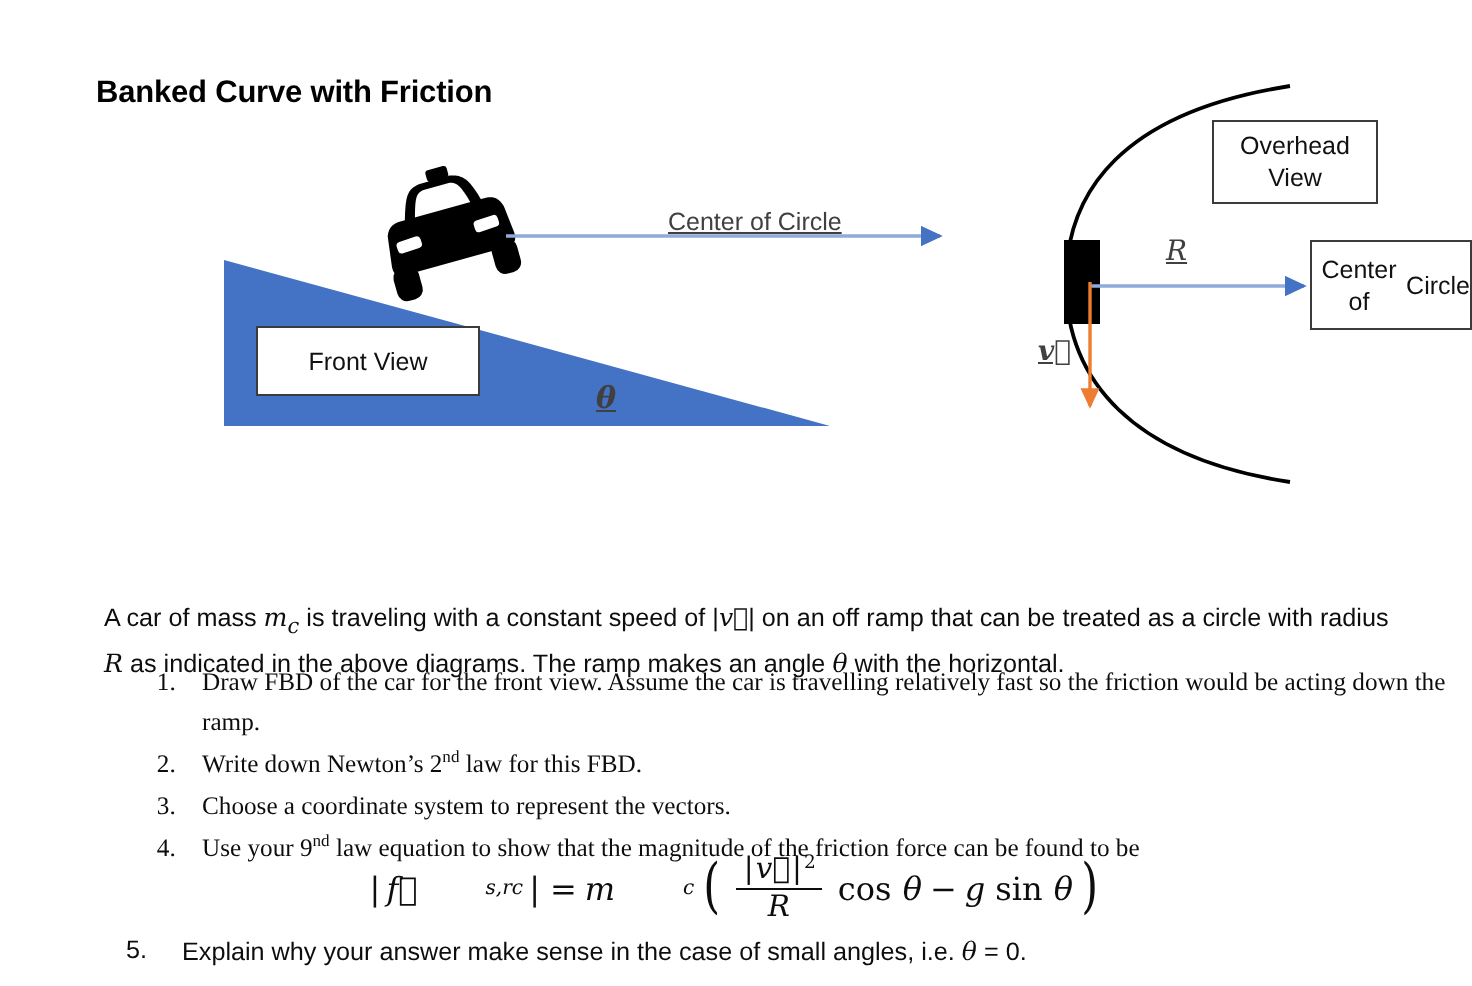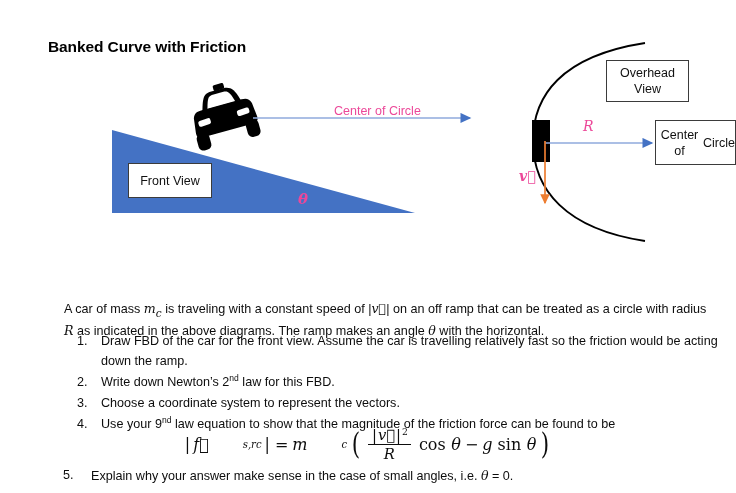--- a/index.html
+++ b/index.html
@@ -56,21 +56,21 @@
     align-items: center;
     justify-content: center;
     text-align: center;
     font-size: 12.5px;
     line-height: 1.28;
     color: #111111;
   }
   .callout.front-view {
     left: 128px;
     top: 163px;
-    width: 84px;
+    width: 112px;
     height: 35px;
   }
   .callout.overhead-view {
     left: 606px;
     top: 60px;
     width: 83px;
     height: 42px;
     flex-direction: column;
     text-align: center;
   }
@@ -79,22 +79,23 @@
     top: 120px;
     width: 81px;
     height: 45px;
     flex-direction: row;
   }
 
   
   .fig-label {
     position: absolute;
     font-size: 12.5px;
-    color: #ec4899;
+    color: #404040;
     white-space: nowrap;
+    text-decoration: underline;
   }
   .fig-label.center-of-circle-top {
     left: 334px;
     top: 104px;
   }
   .fig-label.theta-label {
     left: 298px;
     top: 190px;
     font-family: "DejaVu Serif", serif;
     font-style: italic;
@@ -113,21 +114,21 @@
     top: 168px;
     font-family: "DejaVu Serif", serif;
     font-style: italic;
     font-weight: bold;
     font-size: 14px;
   }
 
   
   .body-text {
     position: absolute;
-    left: 64px;
+    left: 52px;
     top: 286px;
     width: 645px;
     font-size: 12.6px;
     line-height: 1.52;
     color: #0d0d0d;
   }
   .mathvar {
     font-family: "DejaVu Serif", serif;
     font-style: italic;
   }
@@ -140,20 +141,21 @@
     width: 640px;
     margin: 0;
     padding-left: 28px;
     font-size: 12.6px;
     line-height: 1.55;
     color: #0d0d0d;
   }
   ol.task-list > li {
     padding-left: 10px;
     margin-bottom: 1px;
+    font-family: Liberation Serif, serif;
   }
   sup { font-size: 0.68em; }
 
   
   .equation {
     position: absolute;
     left: 0;
     top: 427px;
     width: 736px;
     text-align: center;

